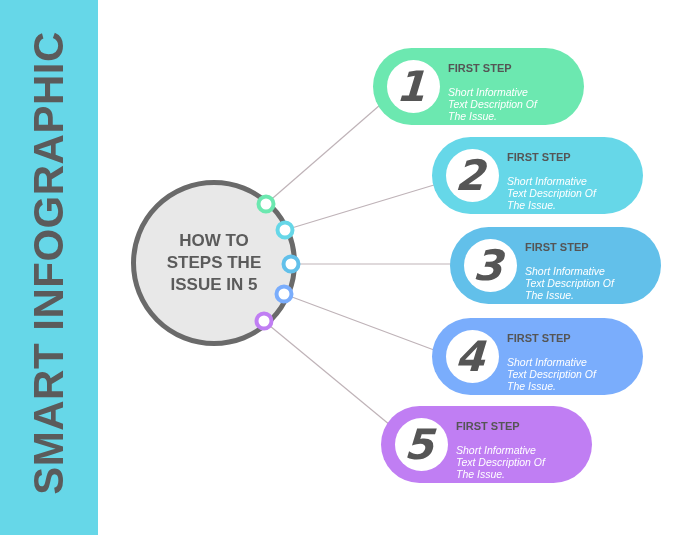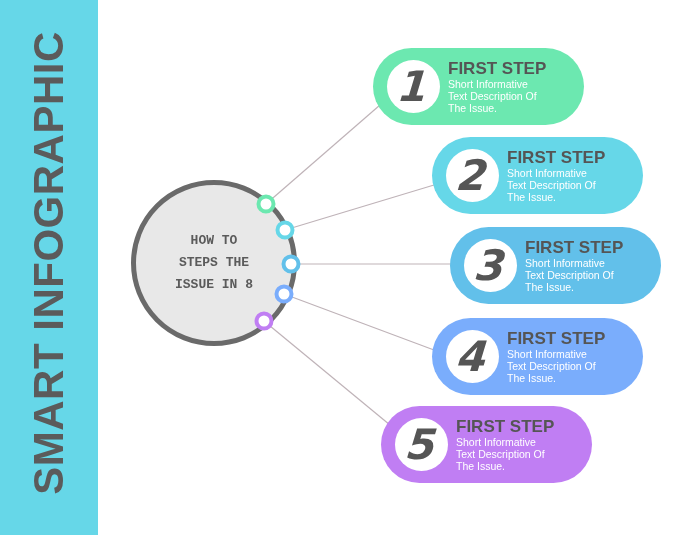--- a/index.html
+++ b/index.html
@@ -5,30 +5,30 @@
   html, body { margin:0; padding:0; }
   body { width:693px; height:535px; position:relative; overflow:hidden; background:#ffffff; font-family:"Liberation Sans", sans-serif; }
   .sidebar { position:absolute; left:0; top:0; width:98px; height:535px; background:#66d7e8; }
   .side-title { position:absolute; left:49px; top:263px; width:480px; height:44px; line-height:44px;
     transform: translate(-50%,-50%) rotate(-90deg); text-align:center; color:#5b5b5b; font-weight:bold;
     font-size:42px; letter-spacing:0.5px; white-space:nowrap; }
   svg.lines { position:absolute; left:0; top:0; width:693px; height:535px; }
   .hub { position:absolute; left:131px; top:180px; width:156px; height:156px; border-radius:50%;
     border:5px solid #6a6a6a; background:#e8e8e8; }
   .hub-text { position:absolute; left:0; top:0; width:156px; height:156px; display:flex; align-items:center; justify-content:center;
-    text-align:center; color:#5b5b5b; font-weight:bold; font-size:13px; line-height:22px;font-family:Liberation Mono, monospace; }
+    text-align:center; color:#5b5b5b; font-weight:bold; font-size:17px; line-height:22px; }
   .hub-text span { display:block; width:130px; }
   .dot { position:absolute; width:11px; height:11px; border-radius:50%; background:#fff; border:4px solid; transform:translate(-50%,-50%); }
   .pill { position:absolute; width:211px; height:77px; border-radius:39px; }
   .pill .num-circle { position:absolute; left:14px; top:12px; width:53px; height:53px; border-radius:50%; background:#fff;
     display:flex; align-items:center; justify-content:center; }
   .pill .num { font-size:42px; font-weight:bold; font-style:italic; color:#555555; font-family:"DejaVu Sans", sans-serif; letter-spacing:-2px; line-height:1; transform:skewX(-6deg); }
   .pill .txt { position:absolute; left:75px; top:14px; width:130px; }
-  .pill .heading { font-size:17px; font-weight:bold; color:#555555; line-height:13px; }
-  .pill .desc { font-size:10.5px; color:#ffffff; line-height:12px; margin-top:3px; }
+  .pill .heading { font-size:11px; font-weight:bold; color:#555555; line-height:13px; }
+  .pill .desc { font-size:10.5px; font-style:italic; color:#ffffff; line-height:12px; margin-top:11px; }
 </style>
 </head>
 <body>
 
 <div class="sidebar">
   <div class="side-title">SMART INFOGRAPHIC</div>
 </div>
 
 <svg class="lines" viewBox="0 0 693 535">
   <g stroke="#bfb3b8" stroke-width="1.2" fill="none">
@@ -38,21 +38,21 @@
     <line x1="284" y1="294" x2="434" y2="350"></line>
     <line x1="264" y1="321" x2="390" y2="425"></line>
   </g>
 </svg>
 
 <div class="hub">
   <div class="hub-text">
     <span>
       <span>HOW TO</span>
       <span>STEPS THE</span>
-      <span>ISSUE IN 8</span>
+      <span>ISSUE IN 5</span>
     </span>
   </div>
 </div>
 
 <div class="dot" style="left:266px; top:204px; border-color:#6ce8b0;"></div>
 <div class="dot" style="left:285px; top:230px; border-color:#66d7e8;"></div>
 <div class="dot" style="left:291px; top:264px; border-color:#62c0ea;"></div>
 <div class="dot" style="left:284px; top:294px; border-color:#7aadfc;"></div>
 <div class="dot" style="left:264px; top:321px; border-color:#c07ef3;"></div>
 

